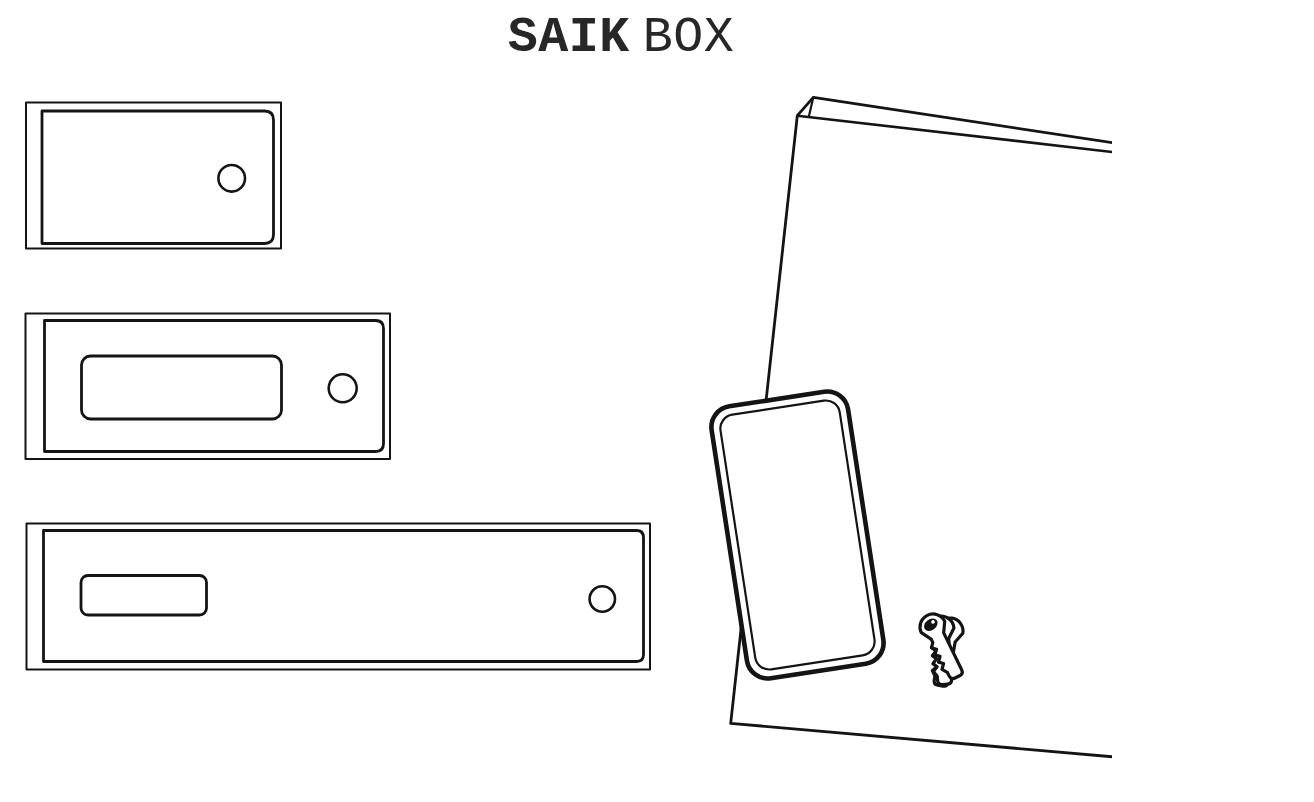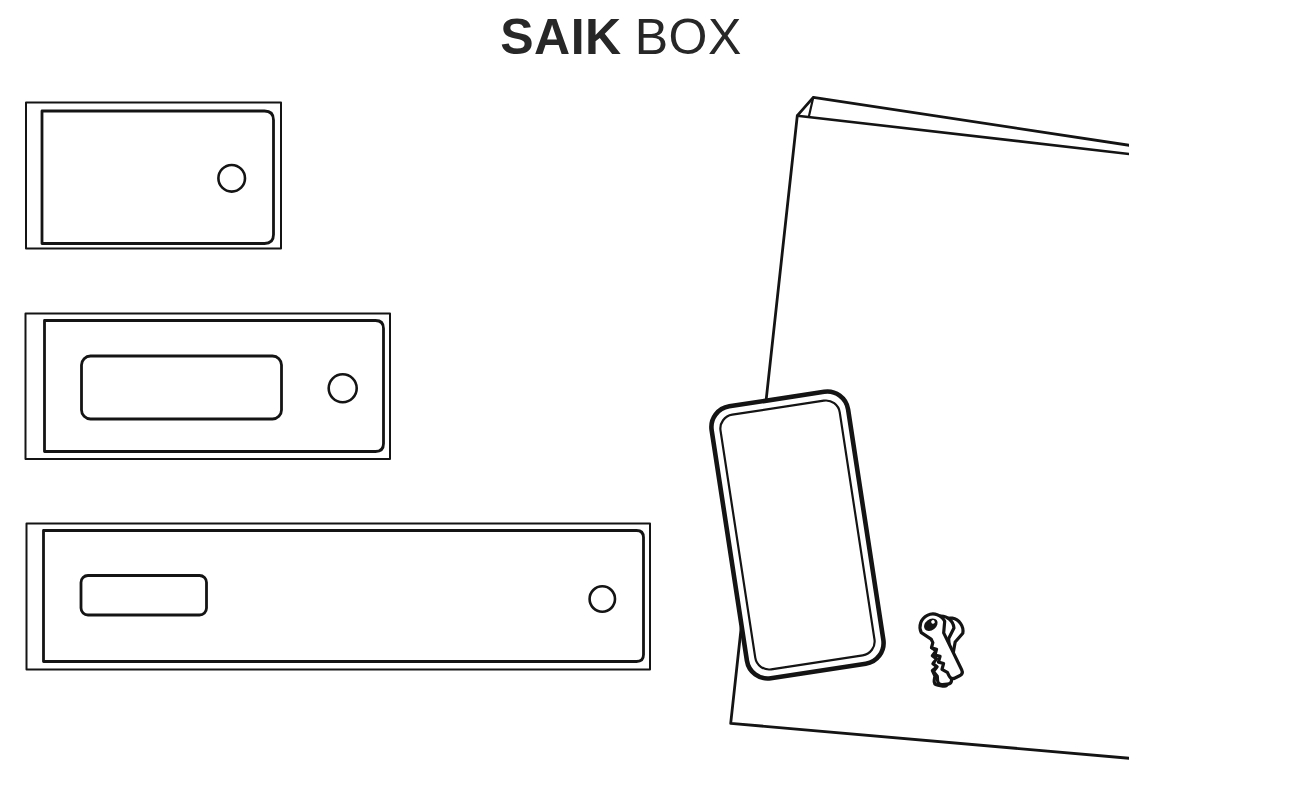--- a/index.html
+++ b/index.html
@@ -1,22 +1,21 @@
 <!DOCTYPE html>
 <html><head>
 <meta charset="utf-8">
 <style>
   html,body{margin:0;padding:0;background:#ffffff;}
   #canvas{
     position:relative;
     width:1112px;height:802px;
     background:#ffffff;
     overflow:hidden;
-    font-family:Liberation Sans, sans-serif;
-    padding-left:17px;
+    font-family:Liberation Mono, monospace;
   }
   .title{
     position:absolute;
     top:10px;left:0;width:1242px;
     text-align:center;
     font-size:50px;
     line-height:1.1;
     color:#272727;
     letter-spacing:0.5px;
     user-select:none;

